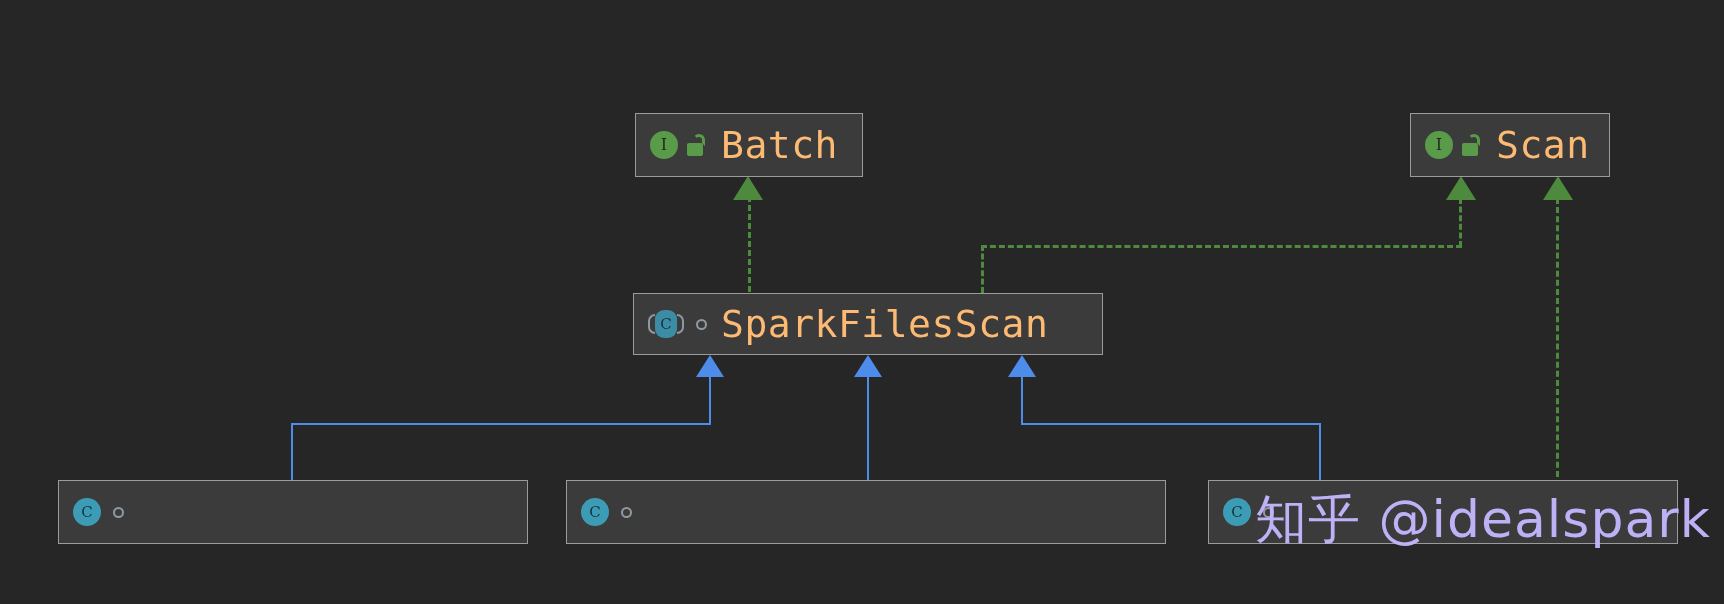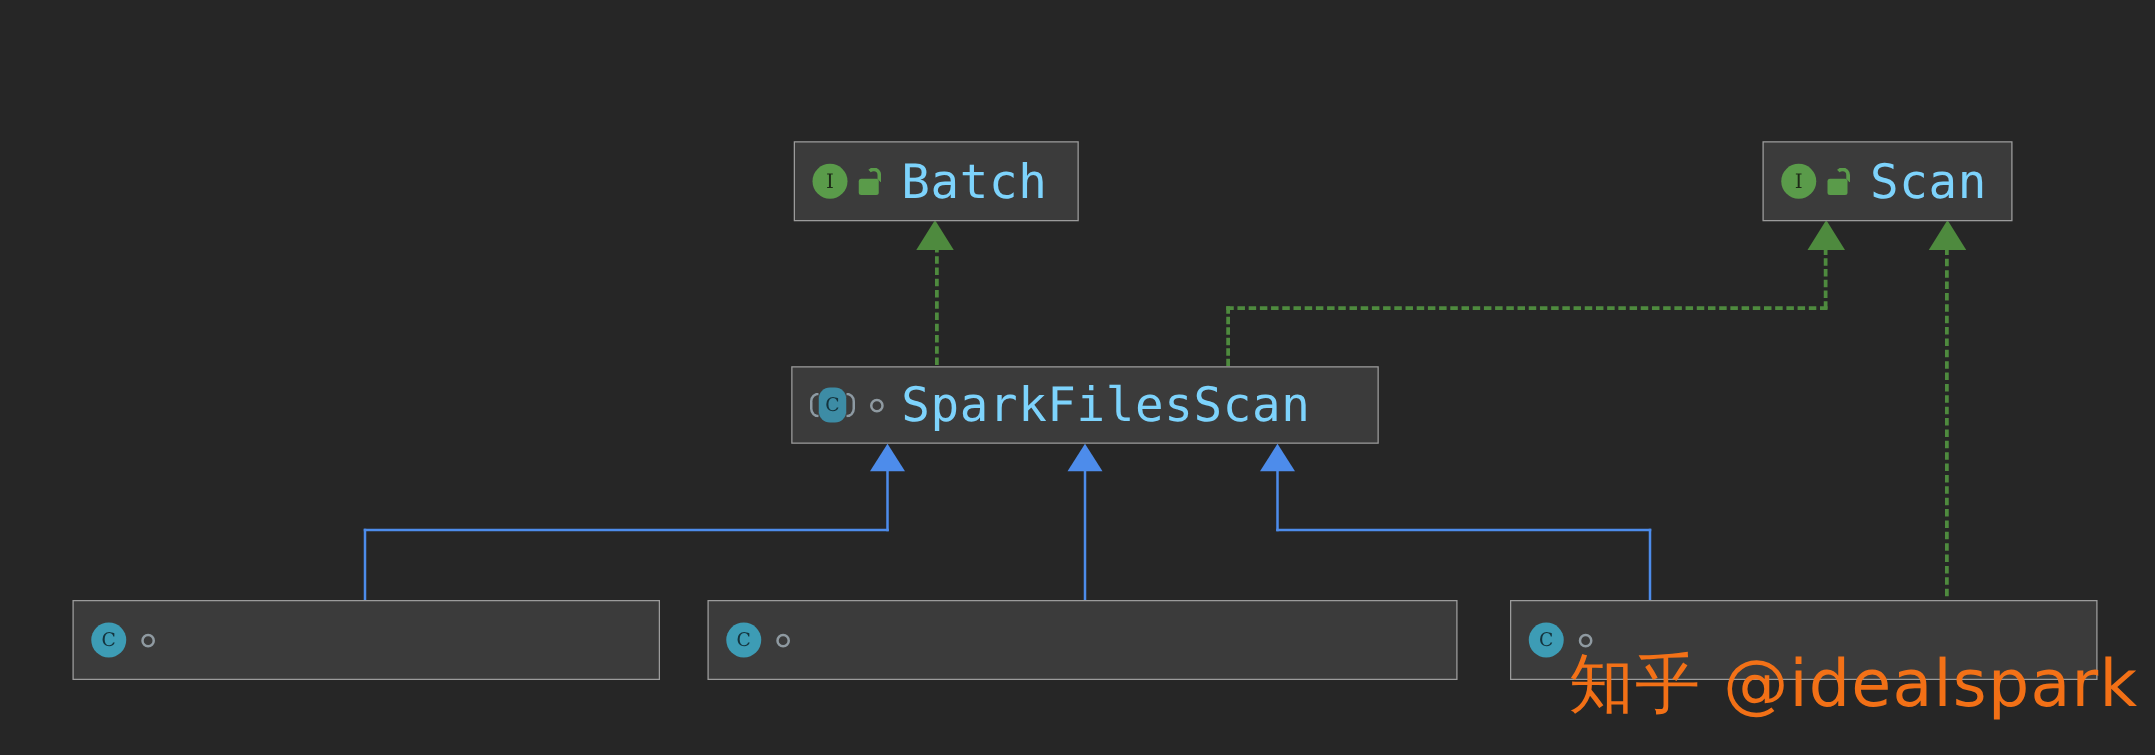--- a/index.html
+++ b/index.html
@@ -22,21 +22,21 @@
     box-sizing: border-box;
     background: #3b3b3b;
     border: 1px solid #9b9b9b;
     display: flex;
     align-items: center;
     padding: 0 16px 0 14px;
     z-index: 5;
   }
   .node-label {
     font-size: 38px;
-    color: #7dd3fc;
+    color: #fdba74;
     white-space: nowrap;
     letter-spacing: 0.5px;
     line-height: 1;
   }
 
   
   .icon-group {
     display: flex;
     align-items: center;
     flex: 0 0 auto;
@@ -197,26 +197,25 @@
     border-left: 15px solid transparent;
     border-right: 15px solid transparent;
     border-bottom: 24px solid #4e8a3e;
   }
 
   
   #watermark {
     position: absolute;
     z-index: 20;
     white-space: nowrap;
-    color: #f97316;
+    color: #c4b5fd;
     font-family: "DejaVu Sans", "Liberation Sans", sans-serif;
     font-size: 52px;
     opacity: 0.97;
     letter-spacing: 1px;
-    margin-top: 28px;
   }
 </style>
 </head>
 <body>
 
 <div id="canvas">
 
   <div class="edge green">
     <div class="seg-v" style="left:748px; top:196px; height:96px;"></div>
     <div class="arrow green-head" style="left:733px; top:176px;"></div>

